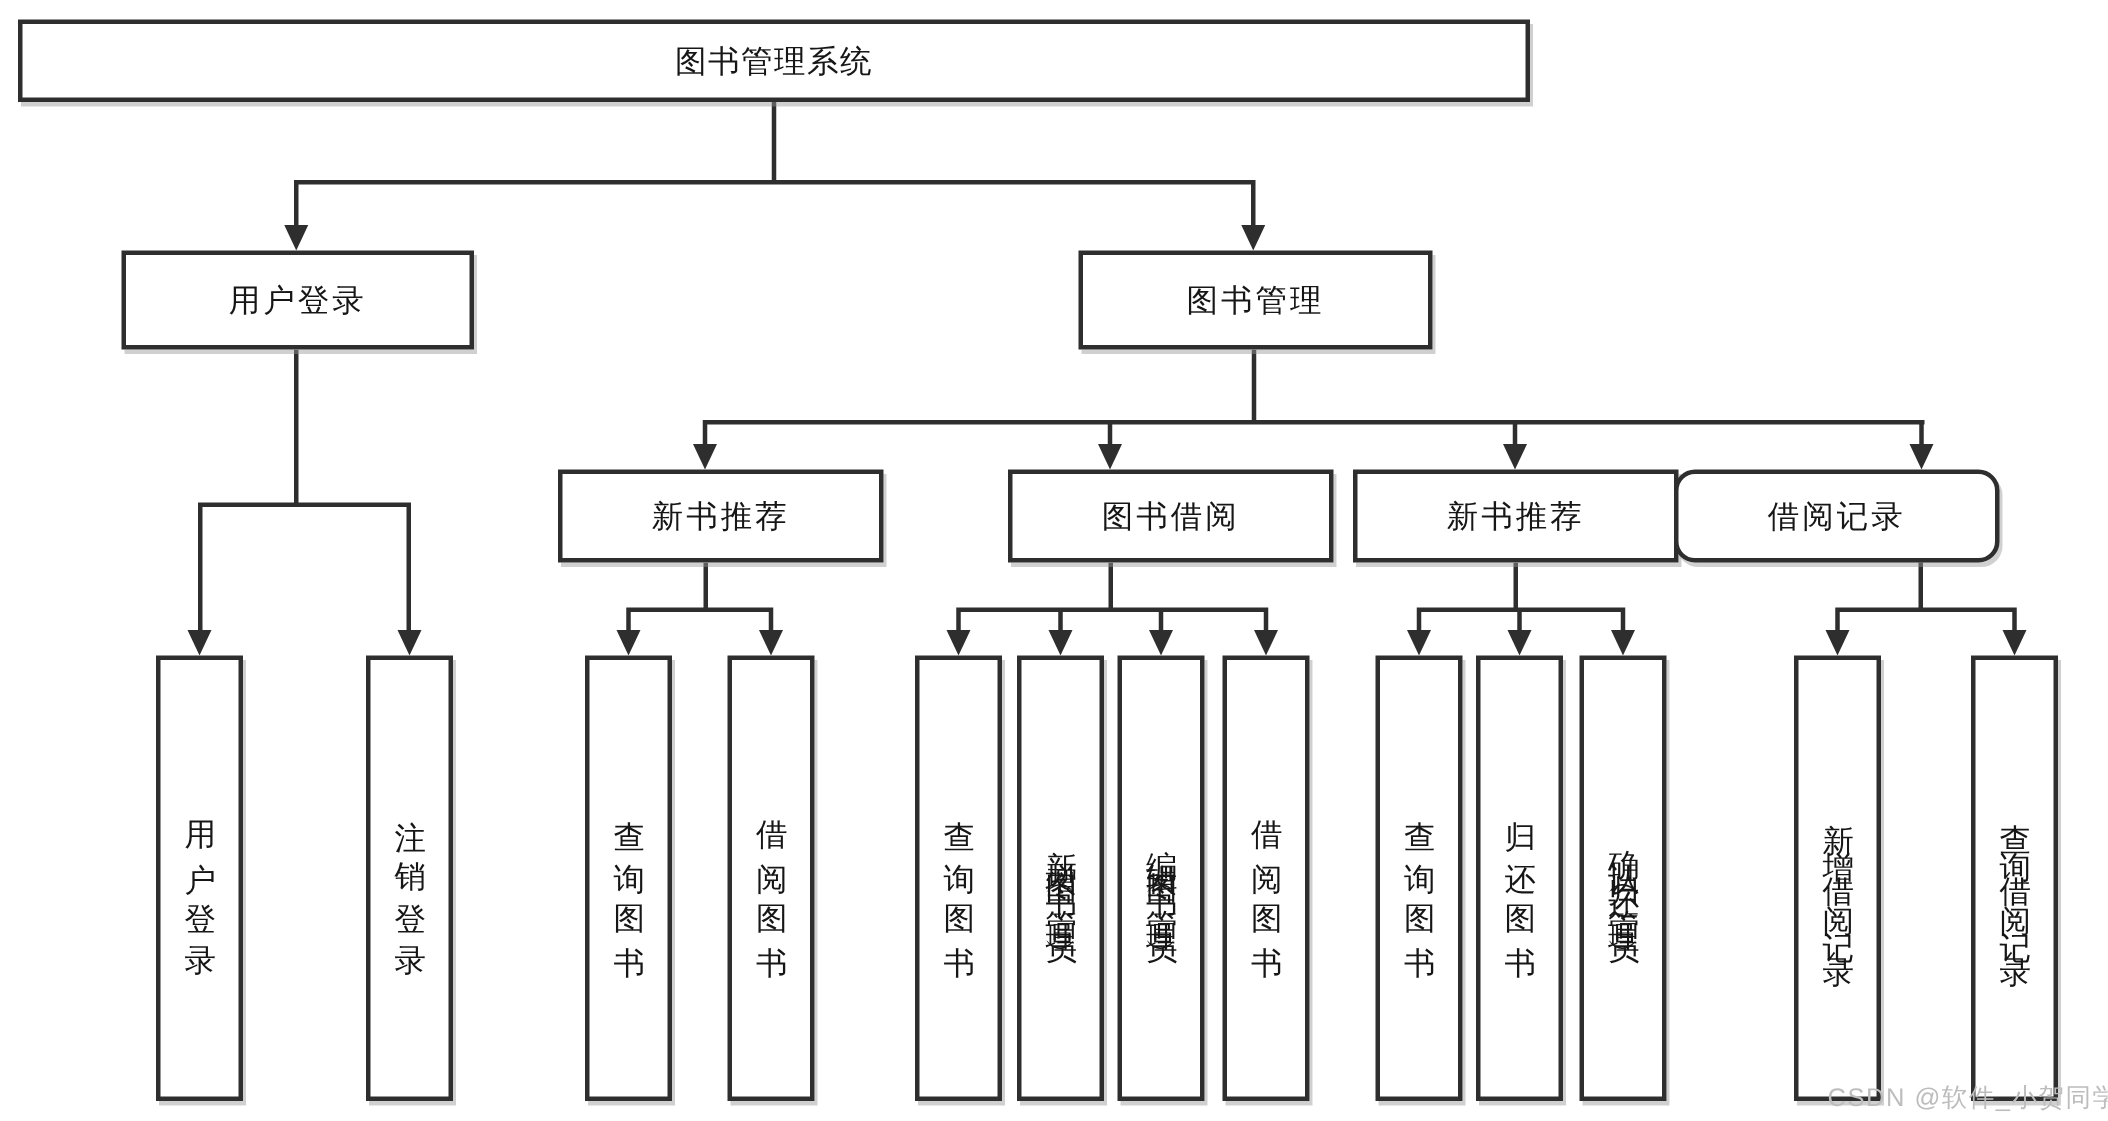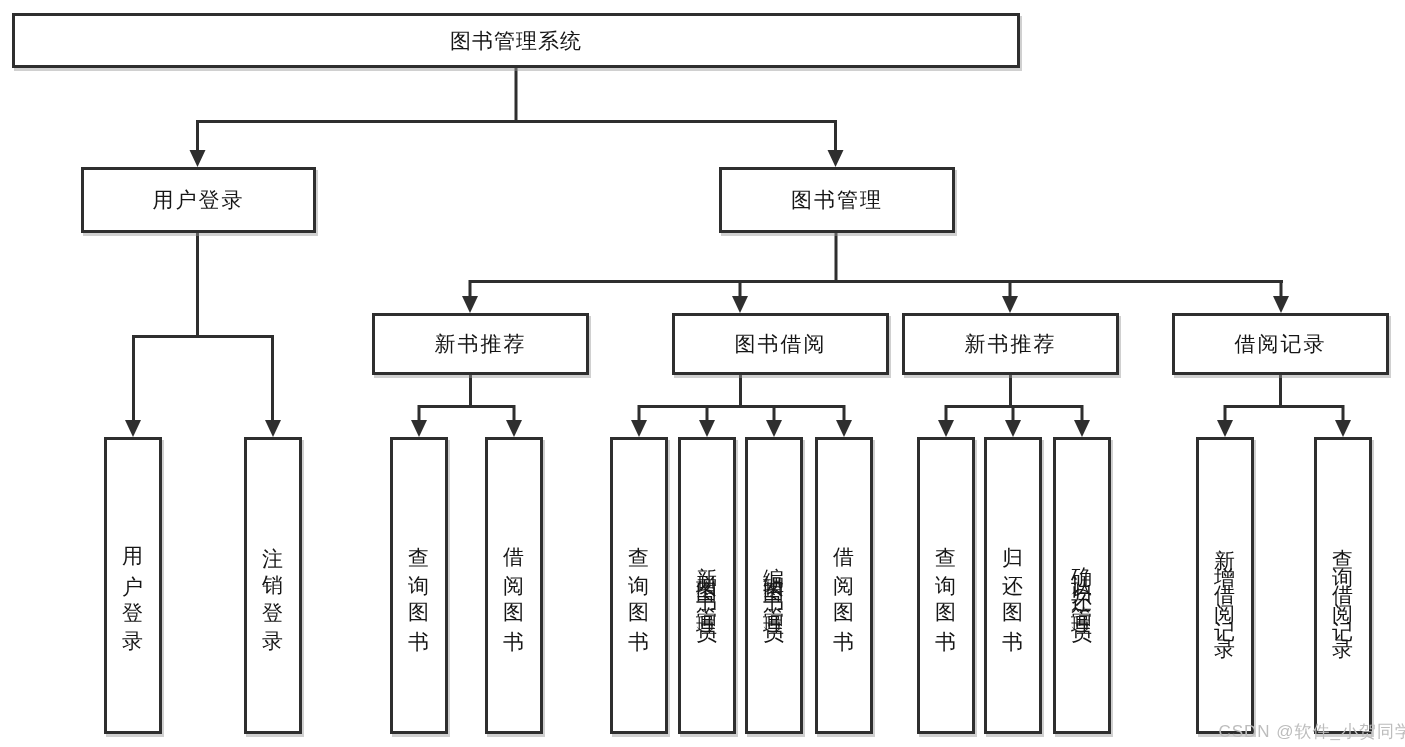--- a/index.html
+++ b/index.html
@@ -104,21 +104,21 @@
 
   <div class="box lvl3" style="left:362px;margin-left:10px;">
     <span>新书推荐</span>
   </div>
   <div class="box lvl3" style="left:632px;margin-left:40px;">
     <span>图书借阅</span>
   </div>
   <div class="box lvl3" style="left:902px;">
     <span>新书推荐</span>
   </div>
-  <div class="box lvl3" style="left:1172px;">
+  <div class="box lvl3" style="left:1116px;border-radius:14px;">
     <span>借阅记录</span>
   </div>
 
   <div class="box leaf ls-wide" style="left:104px;">
     <span class="vtext">用户登录</span>
   </div>
   <div class="box leaf ls-wide" style="left:244px;">
     <span class="vtext">注销登录</span>
   </div>
 

